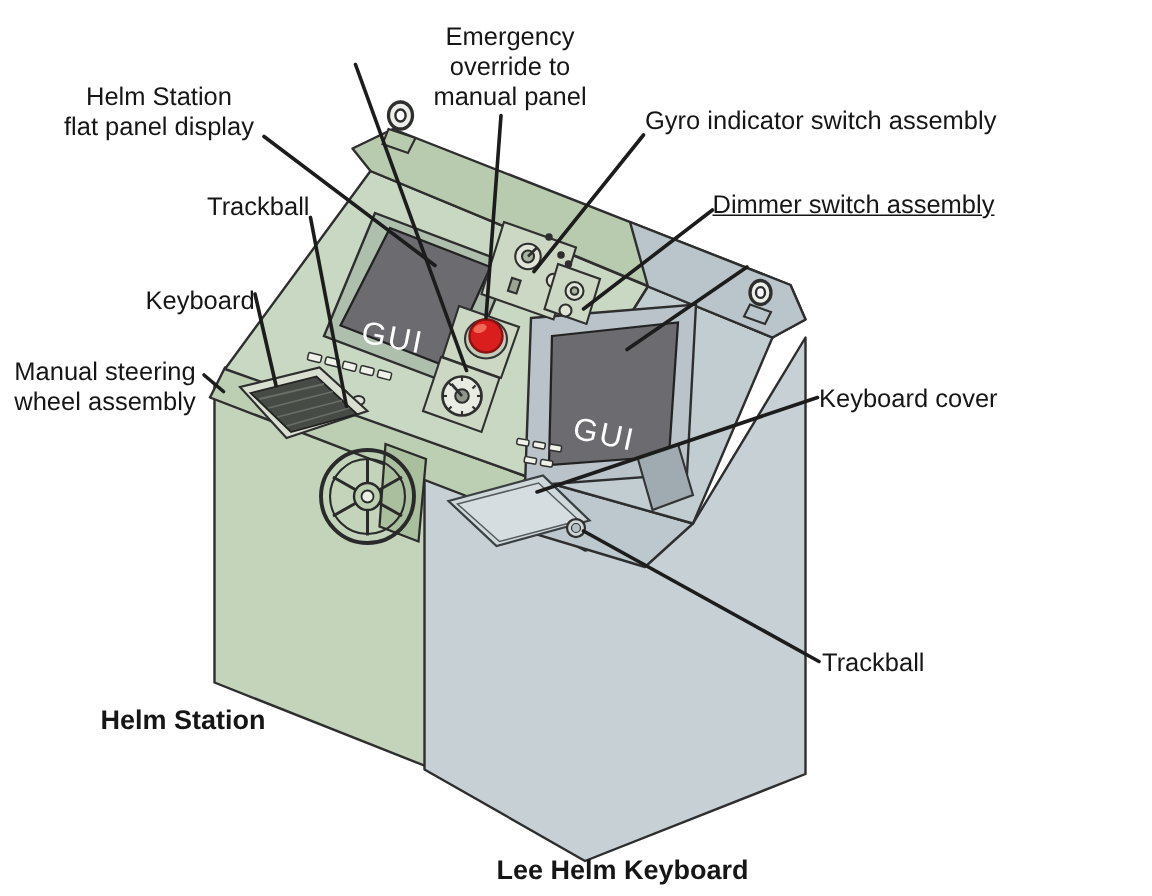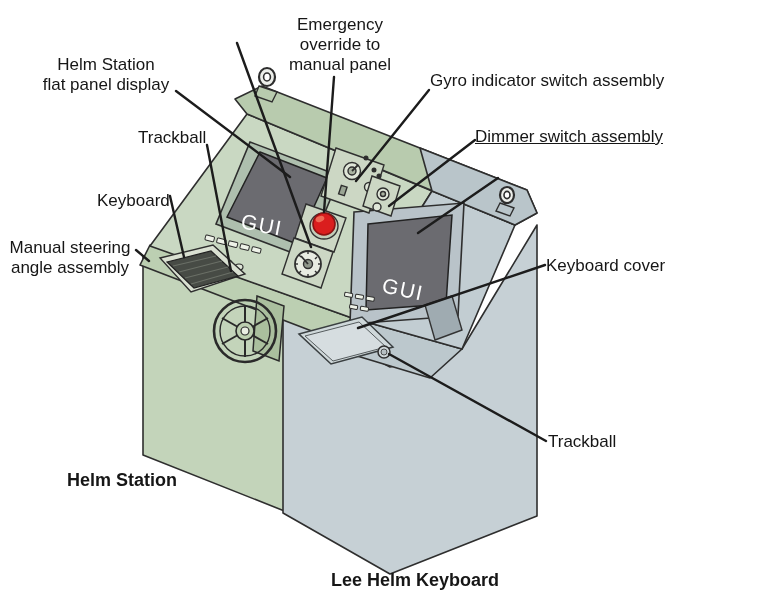--- a/index.html
+++ b/index.html
@@ -158,18 +158,18 @@
   <div class="lbl center" style="left:282px;top:15px;width:116px;">Emergency
 override to
 manual panel</div>
   <div class="lbl nowrap" style="left:430px;top:71px;">Gyro indicator switch assembly</div>
   <div class="lbl center" style="left:33px;top:55px;width:146px;">Helm Station
 flat panel display</div>
   <div class="lbl nowrap" style="left:475px;top:127px;text-decoration:underline;">Dimmer switch assembly</div>
   <div class="lbl nowrap" style="left:138px;top:128px;">Trackball</div>
   <div class="lbl nowrap" style="left:97px;top:179px;margin-top:12px;">Keyboard</div>
   <div class="lbl center" style="left:0px;top:238px;width:140px;">Manual steering
-angle assembly</div>
+wheel assembly</div>
   <div class="lbl nowrap" style="left:546px;top:256px;">Keyboard cover</div>
   <div class="lbl nowrap" style="left:548px;top:432px;">Trackball</div>
   <div class="lbl bold nowrap" style="left:67px;top:470px;">Helm Station</div>
   <div class="lbl bold nowrap" style="left:331px;top:570px;">Lee Helm Keyboard</div>
 </div>
 
 </body></html>

